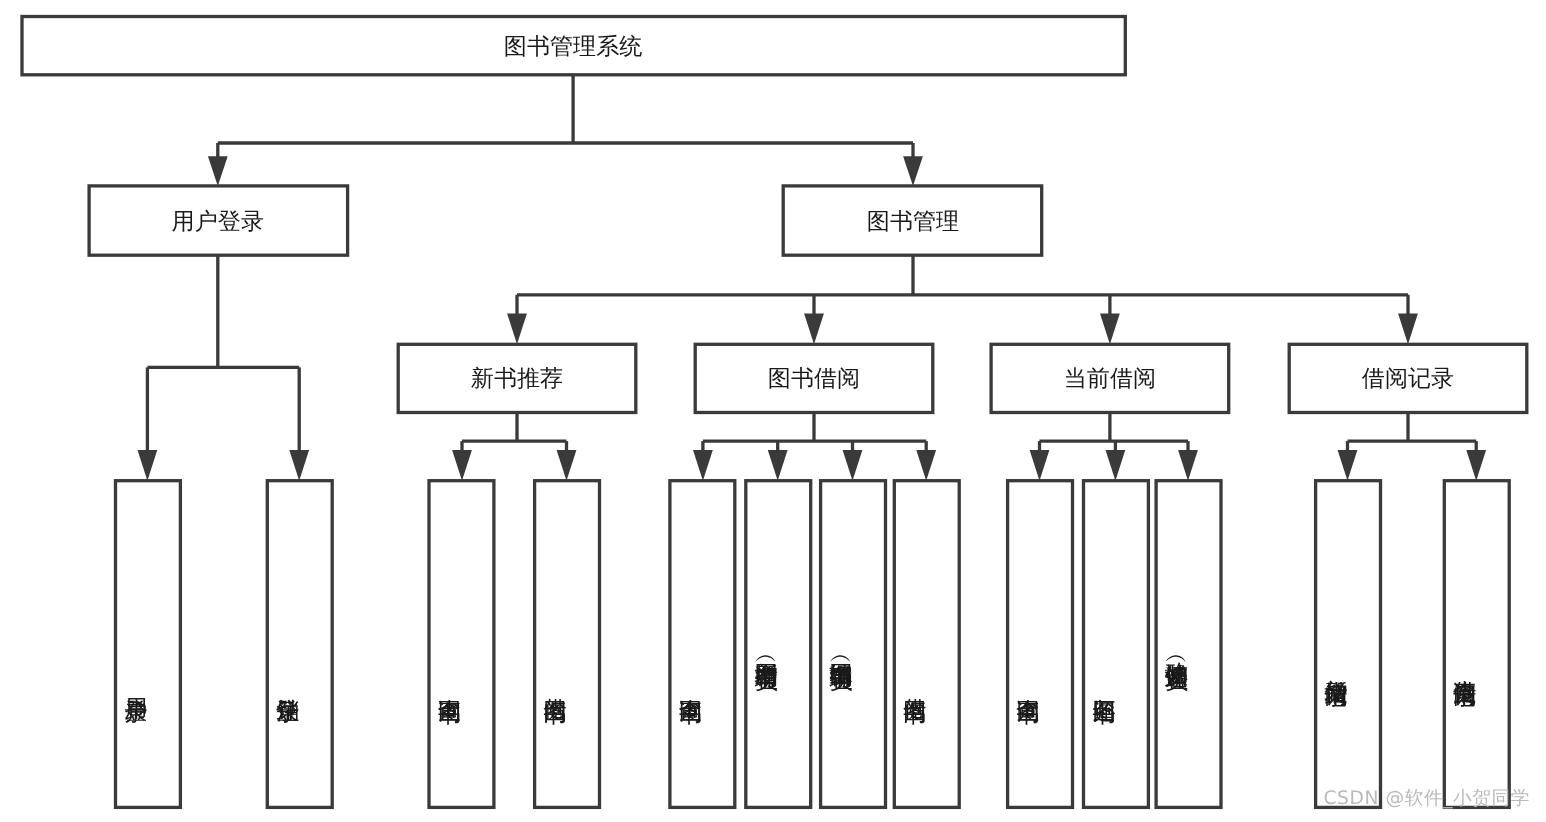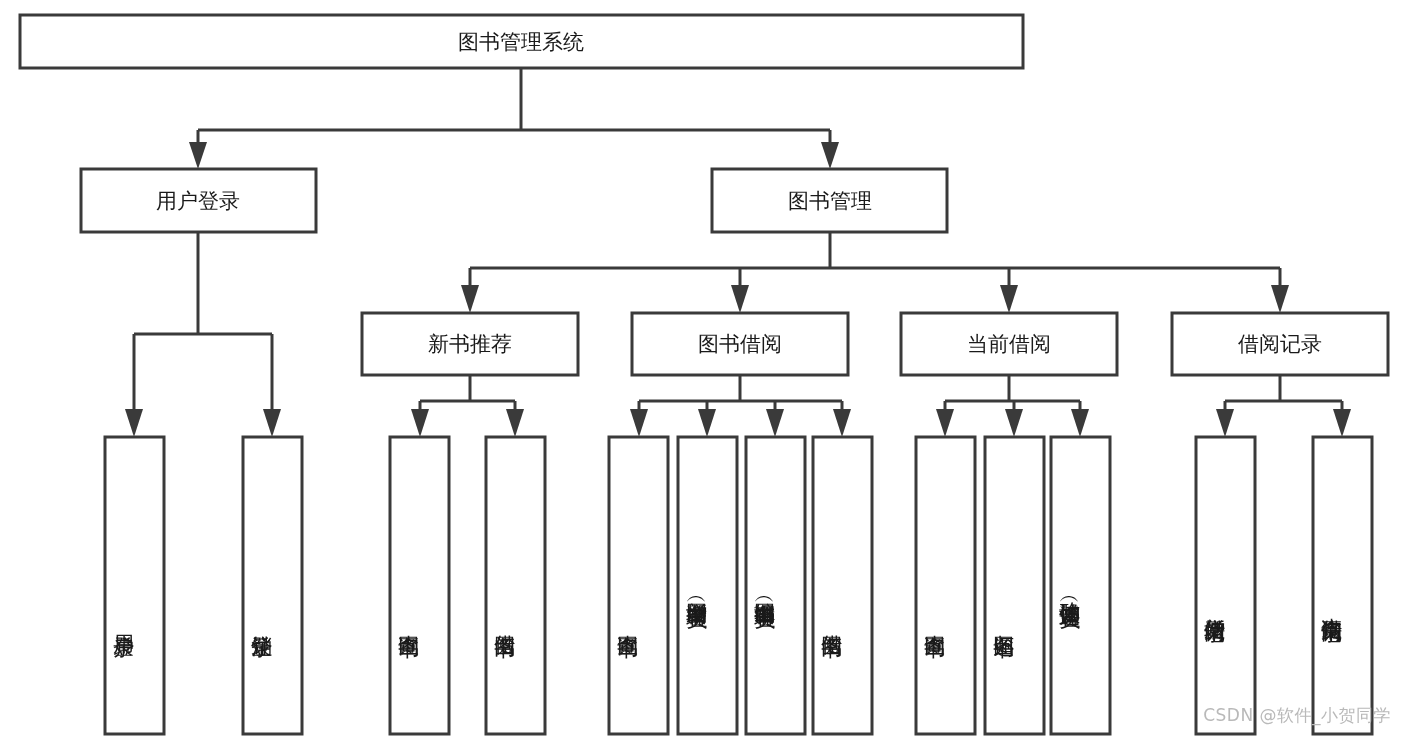--- a/index.html
+++ b/index.html
@@ -59,21 +59,21 @@
     line-height: 1.08;
     color: #1a1a1a;
     letter-spacing: 1px;
     text-align: center;
     pointer-events: none;
     user-select: none;
   }
   .watermark {
     position: absolute;
     right: 14px;
-    bottom: 20px;
+    bottom: 10px;
     font-family: "DejaVu Sans", "Liberation Sans", sans-serif;
     font-size: 17px;
     color: #b9b9b9;
     letter-spacing: 0.5px;
     white-space: nowrap;
     user-select: none;
     text-align: center;
   }
 </style>
 </head>

